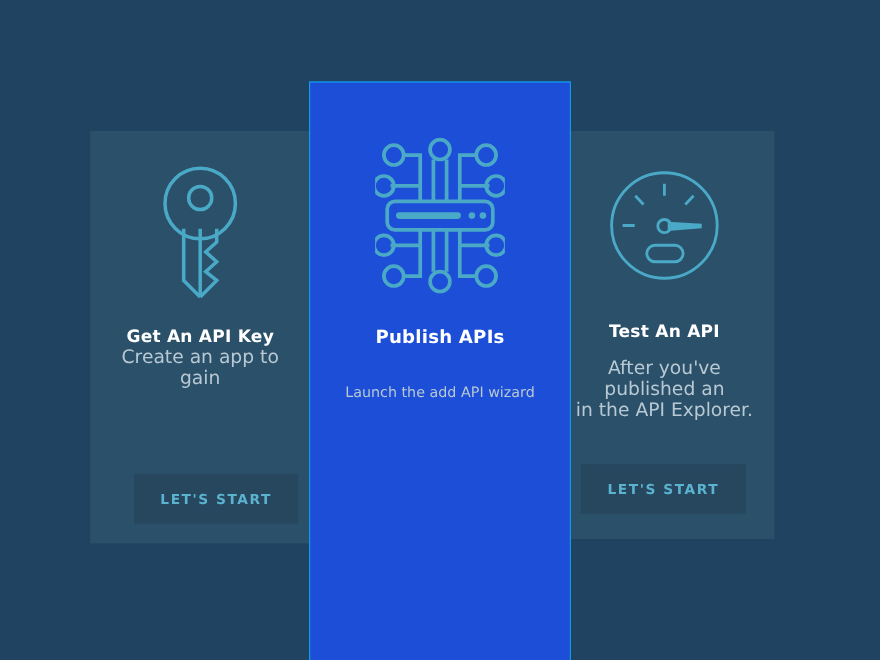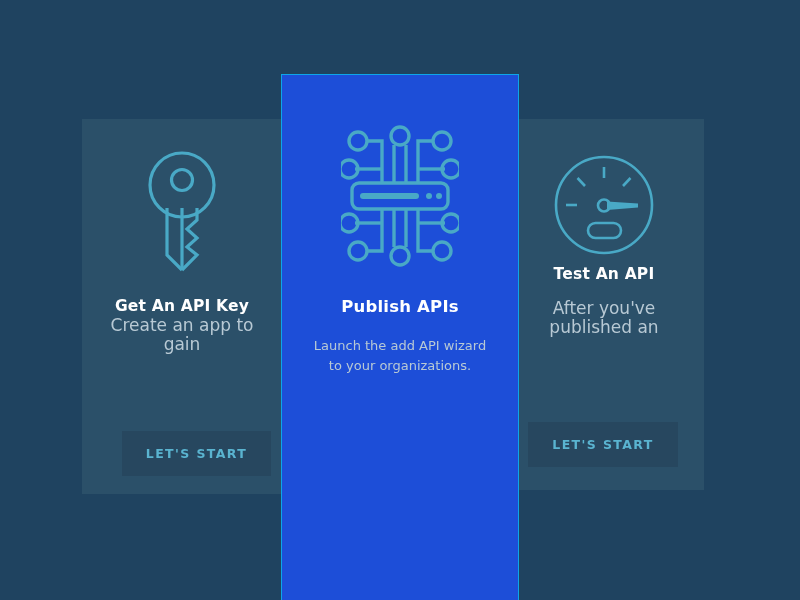--- a/index.html
+++ b/index.html
@@ -75,23 +75,23 @@
     line-height: 19px;
     text-align: center;
     width: 88%;
   }
   .desc-center { line-height: 20px; font-size: 13px; }
 
   .title-left   { margin-top: 23px; }
   .desc-left    { margin-top: 1px; }
 
   .title-center-m { margin-top: 28px; }
-  .desc-center-m  { margin-top: 20px; }
-
-  .title-right  { margin-top: 8px; }
+  .desc-center-m  { margin-top: 32px; }
+
+  .title-right  { margin-top: 35px; }
   .desc-right   { margin-top: 16px; }
 
   
   .btn {
     background: #27475f;
     color: #5ab4d0;
     border: none;
     font-family: "DejaVu Sans", "Liberation Sans", sans-serif;
     font-size: 12.5px;
     font-weight: bold;
@@ -154,20 +154,21 @@
         <circle cx="52" cy="52.5" r="6" stroke="#49a9c6" stroke-width="2.6" fill="none"></circle>
 
         <rect x="36" y="70" width="33" height="15" rx="7.5" ry="7.5" stroke="#49a9c6" stroke-width="2.6" fill="none"></rect>
       </svg>
     </div>
 
     <div class="card-title title-side title-right">Test An API</div>
 
     <div class="card-desc desc-right">
       <div>After you've published an</div>
+      <div>in the API Explorer.</div>
     </div>
   </div>
 
   <button class="btn btn-right">LET'S START</button>
 
   <div class="card card-center">
 
     <div class="icon-wrap icon-center">
       <svg width="118" height="146" viewBox="0 0 118 146" fill="none">
         <g stroke="#49a9c6" stroke-width="3.4" fill="none" stroke-linejoin="miter">
@@ -211,19 +212,18 @@
 
         <circle cx="88" cy="73" r="3" fill="#49a9c6"></circle>
         <circle cx="98" cy="73" r="3" fill="#49a9c6"></circle>
       </svg>
     </div>
 
     <div class="card-title title-center title-center-m">Publish APIs</div>
 
     <div class="card-desc desc-center desc-center-m">
       <div>Launch the add API wizard</div>
-      <div>to your organizations.</div>
     </div>
   </div>
 
   <button class="btn btn-center">LET'S START</button>
 
 </div>
 
 </body></html>

